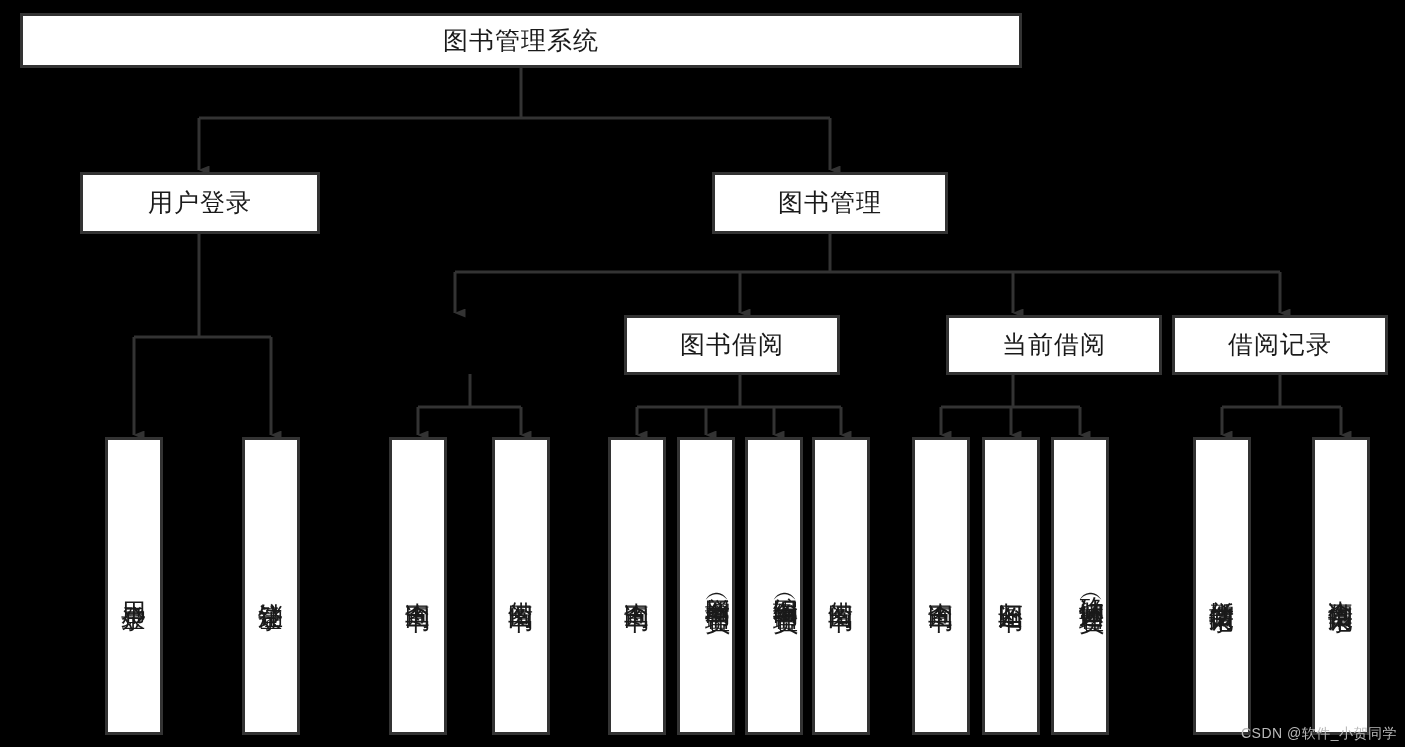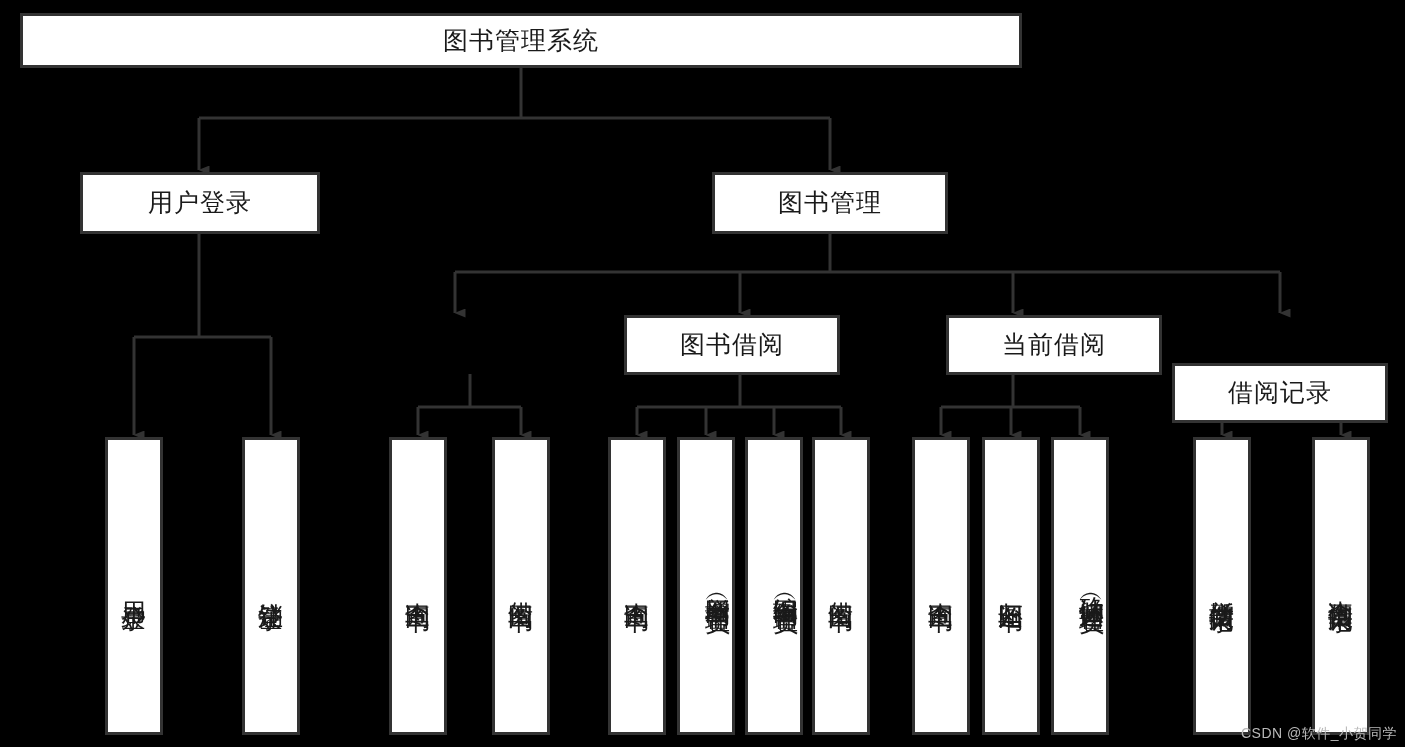--- a/index.html
+++ b/index.html
@@ -140,21 +140,21 @@
   <div class="node node-h" style="left:712px; top:172px; width:236px; height:62px;">
     <span>图书管理</span>
   </div>
 
   <div class="node node-h" style="left:624px; top:315px; width:216px; height:60px;">
     <span>图书借阅</span>
   </div>
   <div class="node node-h" style="left:903px; top:315px; width:216px; height:60px;margin-left:43px;">
     <span>当前借阅</span>
   </div>
-  <div class="node node-h" style="left:1172px; top:315px; width:216px; height:60px;margin-top:48px;">
+  <div class="node node-h" style="left:1172px; top:315px; width:216px; height:60px;">
     <span>借阅记录</span>
   </div>
 
   <div class="node node-v align-mid" style="left:105px; top:437px; width:58px; height:298px;">
     <span class="vtext">用户登录</span>
   </div>
   <div class="node node-v align-mid" style="left:242px; top:437px; width:58px; height:298px;">
     <span class="vtext">注销登录</span>
   </div>
 

